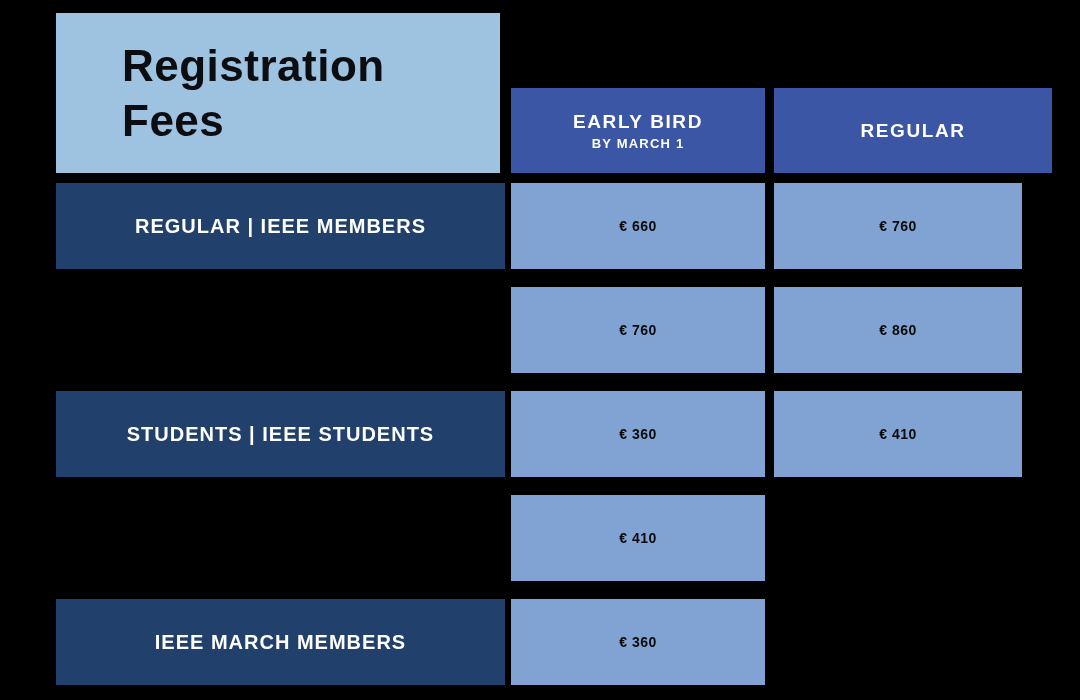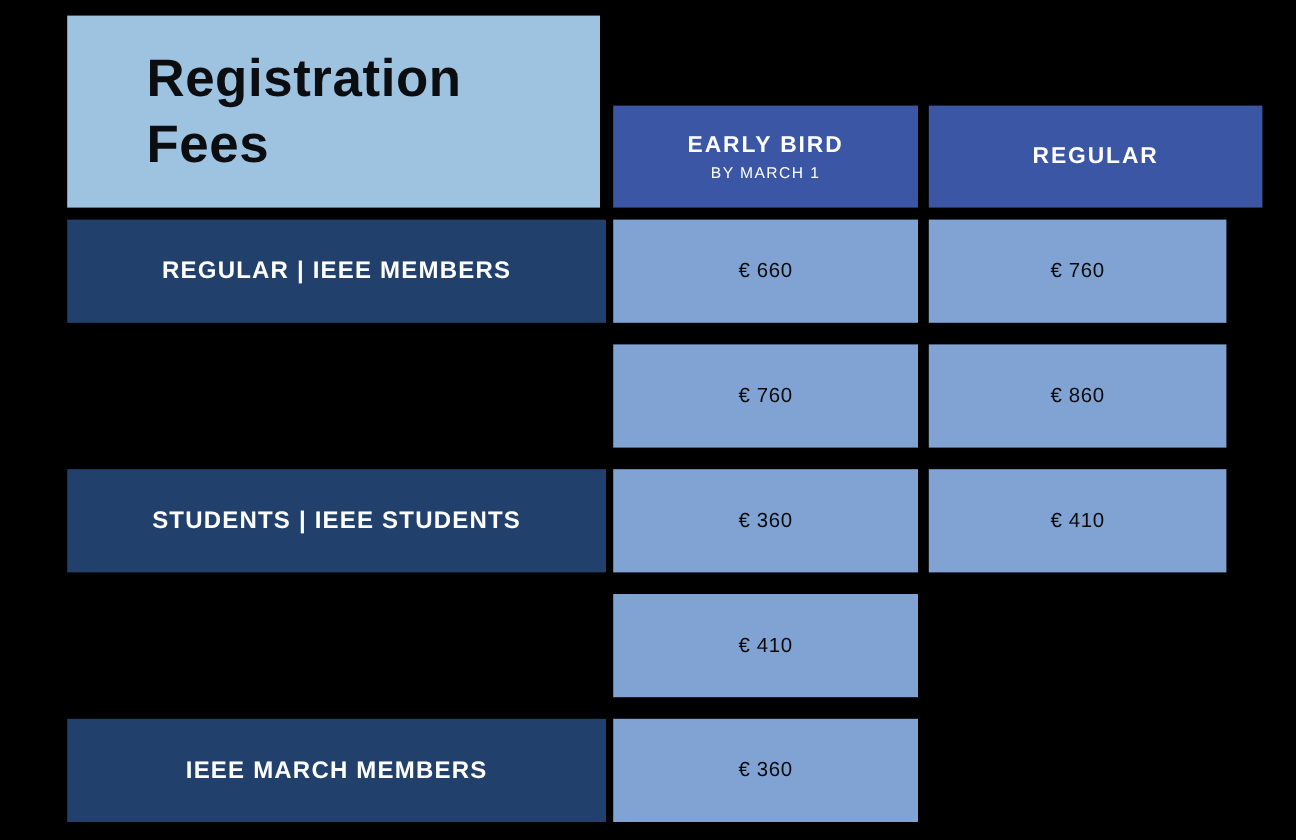--- a/index.html
+++ b/index.html
@@ -48,21 +48,21 @@
   }
   .col-header.early { left: 511px; width: 254px; }
   .col-header.regular { left: 774px; width: 278px; }
   .col-header-main {
     font-size: 19px;
     font-weight: 700;
     letter-spacing: 1.6px;
   }
   .col-header-sub {
     font-size: 13px;
-    font-weight: 400;
+    font-weight: 700;
     letter-spacing: 1.2px;
     margin-top: 3px;
   }
   .fee-row { position: absolute; left: 0; width: 1080px; height: 86px; }
   .fee-row.r0 { top: 183px; }
   .fee-row.r1 { top: 287px; }
   .fee-row.r2 { top: 391px; }
   .fee-row.r3 { top: 495px; }
   .fee-row.r4 { top: 599px; }
   .row-label {
@@ -81,22 +81,22 @@
     text-align: center;
   }
   .price-cell {
     position: absolute;
     height: 86px;
     background: var(--price-bg, #81A3D4);
     color: var(--price-text, #0A0A0A);
     display: flex;
     align-items: center;
     justify-content: center;
-    font-size: 17px;
-    font-weight: 400;
+    font-size: 14px;
+    font-weight: 700;
     letter-spacing: 0.5px;
   }
   .price-cell.c1 { left: 511px; width: 254px; }
   .price-cell.c2 { left: 774px; width: 248px; }
 </style>
 </head>
 <body>
 
 <div class="canvas">
 

